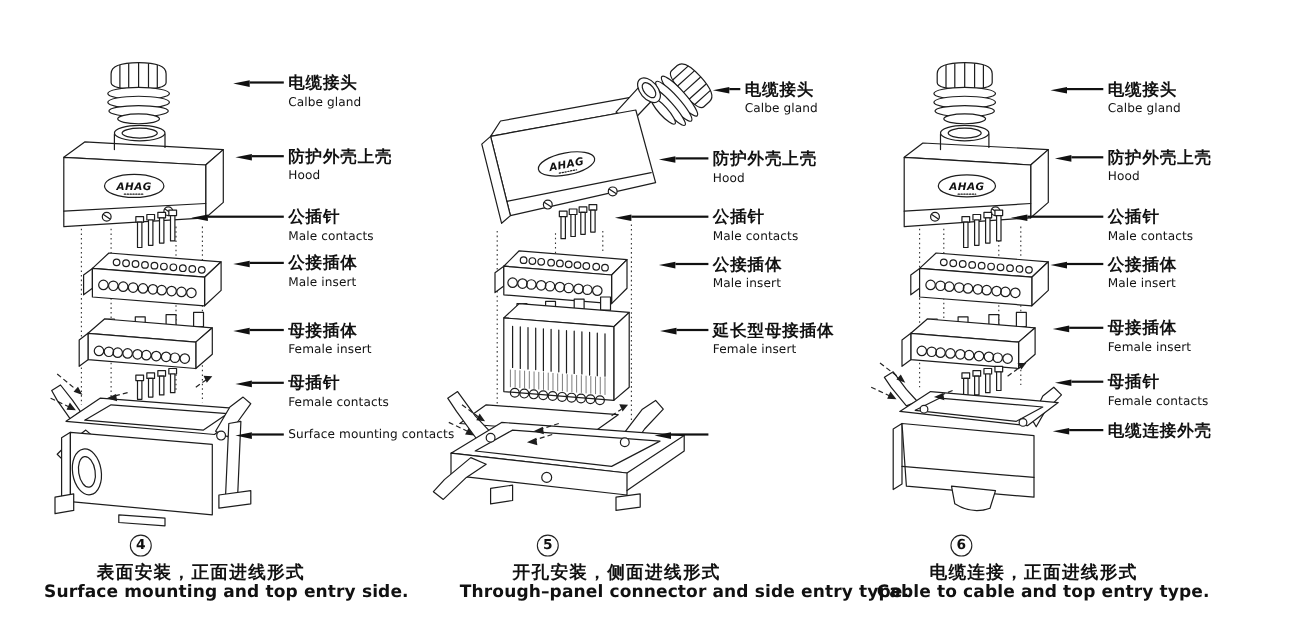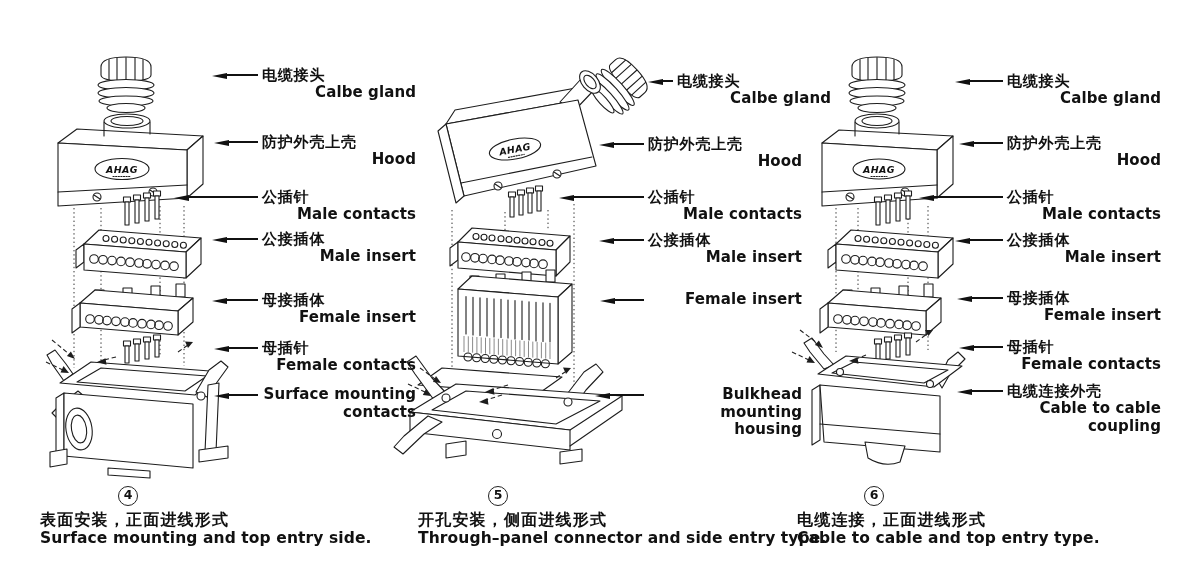--- a/index.html
+++ b/index.html
@@ -11,28 +11,28 @@
   svg{position:absolute;overflow:visible;}
   .wh{fill:#fff;stroke:#1d1d1d;stroke-width:1.1;stroke-linejoin:round;}
   .ln{fill:none;stroke:#1d1d1d;stroke-width:1.1;stroke-linejoin:round;stroke-linecap:round;}
   .thin{fill:none;stroke:#3a3a3a;stroke-width:.6;}
   .dot{fill:none;stroke:#333;stroke-width:1;stroke-dasharray:1.4 2.8;}
   .dsh{fill:none;stroke:#222;stroke-width:1.1;stroke-dasharray:4.5 2.8;}
   .ah{fill:#1d1d1d;stroke:none;}
   .logo-text{font-size:9.5px;font-weight:bold;font-style:italic;letter-spacing:.4px;text-anchor:middle;fill:#111;}
   .label{position:absolute;width:154px;}
   .label .zh{font-size:15px;font-weight:bold;letter-spacing:.8px;line-height:18px;white-space:nowrap;}
-  .label .en{font-size:15px;font-weight:bold;letter-spacing:.1px;line-height:17.5px;text-align:right;}
+  .label .en{font-size:11px;font-weight:normal;letter-spacing:.1px;line-height:17.5px;}
   .pointer{position:absolute;right:100%;margin-right:4px;top:8px;height:0;border-top:2px solid #111;}
   .pointer::before{content:"";position:absolute;left:-15px;top:-2.8px;width:0;height:0;
     border-right:15px solid #111;border-top:3.8px solid transparent;border-bottom:3.8px solid transparent;}
   .num{position:absolute;width:18px;height:18px;border:1.4px solid #222;border-radius:50%;
     text-align:center;line-height:16.5px;font-size:12.5px;font-weight:bold;}
   .caption{position:absolute;}
-  .caption .zh{font-size:16px;font-weight:bold;letter-spacing:1.2px;line-height:19px;white-space:nowrap;}
+  .caption .zh{font-size:16px;font-weight:bold;letter-spacing:1.2px;line-height:19px;white-space:nowrap;margin-left:48px;}
   .caption .en{font-size:15.5px;font-weight:bold;letter-spacing:.1px;line-height:19px;white-space:nowrap;}
 </style>
 </head>
 <body>
 
 <div class="stage">
 
 <svg style="left:30px;top:45px" width="235" height="450" viewBox="30 45 235 450">
 
   <g class="dot">
@@ -492,25 +492,25 @@
   <div class="zh">公插针</div>
   <div class="en">Male contacts</div>
 </div>
 <div class="label" style="left:648px;top:231px">
   <div class="pointer" style="width:30px"></div>
   <div class="zh">公接插体</div>
   <div class="en">Male insert</div>
 </div>
 <div class="label" style="left:648px;top:291px">
   <div class="pointer" style="width:29px"></div>
+  <div class="zh">延长型母接插体</div>
   <div class="en">Female insert</div>
 </div>
 <div class="label" style="left:648px;top:386px">
   <div class="pointer" style="width:34px"></div>
-  <div class="en">Bulkhead mounting housing</div>
 </div>
 
 <div class="label" style="left:1007px;top:72px">
   <div class="pointer" style="width:33px"></div>
   <div class="zh">电缆接头</div>
   <div class="en">Calbe gland</div>
 </div>
 <div class="label" style="left:1007px;top:134px">
   <div class="pointer" style="width:29px"></div>
   <div class="zh">防护外壳上壳</div>
@@ -532,21 +532,20 @@
   <div class="en">Female insert</div>
 </div>
 <div class="label" style="left:1007px;top:338px">
   <div class="pointer" style="width:29px"></div>
   <div class="zh">母插针</div>
   <div class="en">Female contacts</div>
 </div>
 <div class="label" style="left:1007px;top:382px">
   <div class="pointer" style="width:31px"></div>
   <div class="zh">电缆连接外壳</div>
-  <div class="en">Cable to cable coupling</div>
 </div>
 
 <div class="num" style="left:118px;top:486px">4</div>
 <div class="num" style="left:488px;top:486px">5</div>
 <div class="num" style="left:864px;top:486px">6</div>
 
 <div class="caption" style="left:40px;top:510px">
   <div class="zh">表面安装，正面进线形式</div>
   <div class="en">Surface mounting and top entry side.</div>
 </div>

